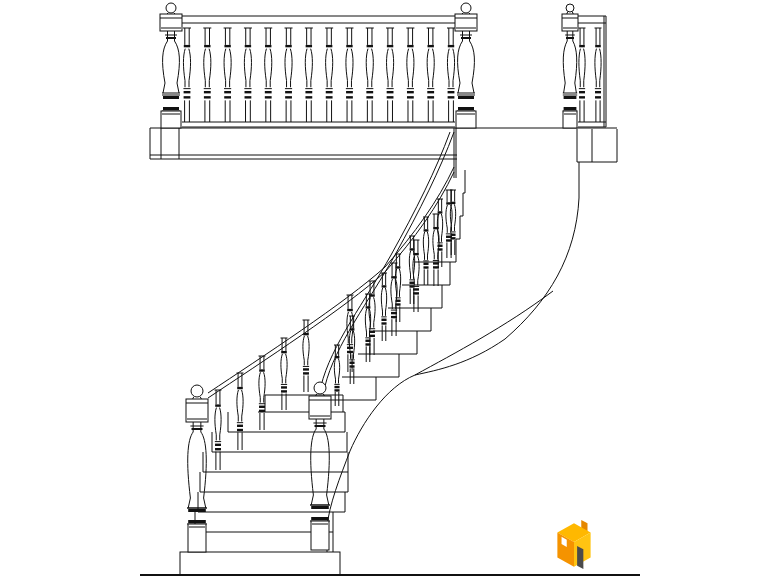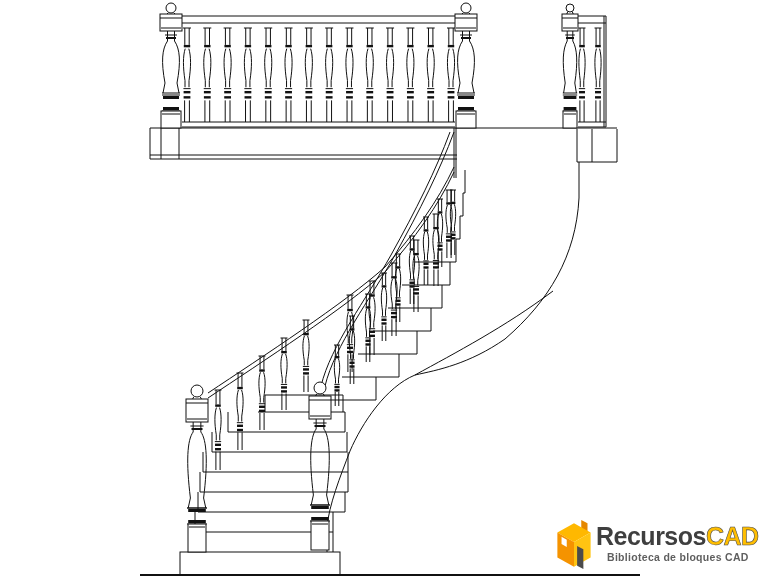--- a/index.html
+++ b/index.html
@@ -587,20 +587,14 @@
 
   <div class="logo">
     <svg class="logo-icon" width="42" height="54" viewBox="0 0 40 52">
       <polygon id="ic-chimney" points="27,3 33,6 33,14 27,11" fill="#e58700"></polygon>
       <polygon id="ic-top" points="4,15 20,6 36,15 20,24" fill="#ffb800"></polygon>
       <polygon id="ic-left" points="4,15 20,24 20,48 4,39" fill="#f59300"></polygon>
       <polygon id="ic-right" points="36,15 20,24 20,48 36,39" fill="#ffc412"></polygon>
       <polygon id="ic-window" points="8,19 13,22 13,29 8,26" fill="#ffffff"></polygon>
       <polygon id="ic-slab" points="23,28 29,31 29,50 23,47" fill="#4b4b4b"></polygon>
     </svg>
-    <div class="logo-text">
-      <div class="brand">
-        <span class="b1" id="brand1" style="color: rgb(63, 63, 63);">Recursos</span><span class="b2" id="brand2" style="color: rgb(255, 190, 0);">CAD</span>
-      </div>
-      <div class="tagline" id="tagline" style="color: rgb(95, 95, 95);">Biblioteca de bloques CAD</div>
-    </div>
   </div>
 </div>
 
 </body></html>

